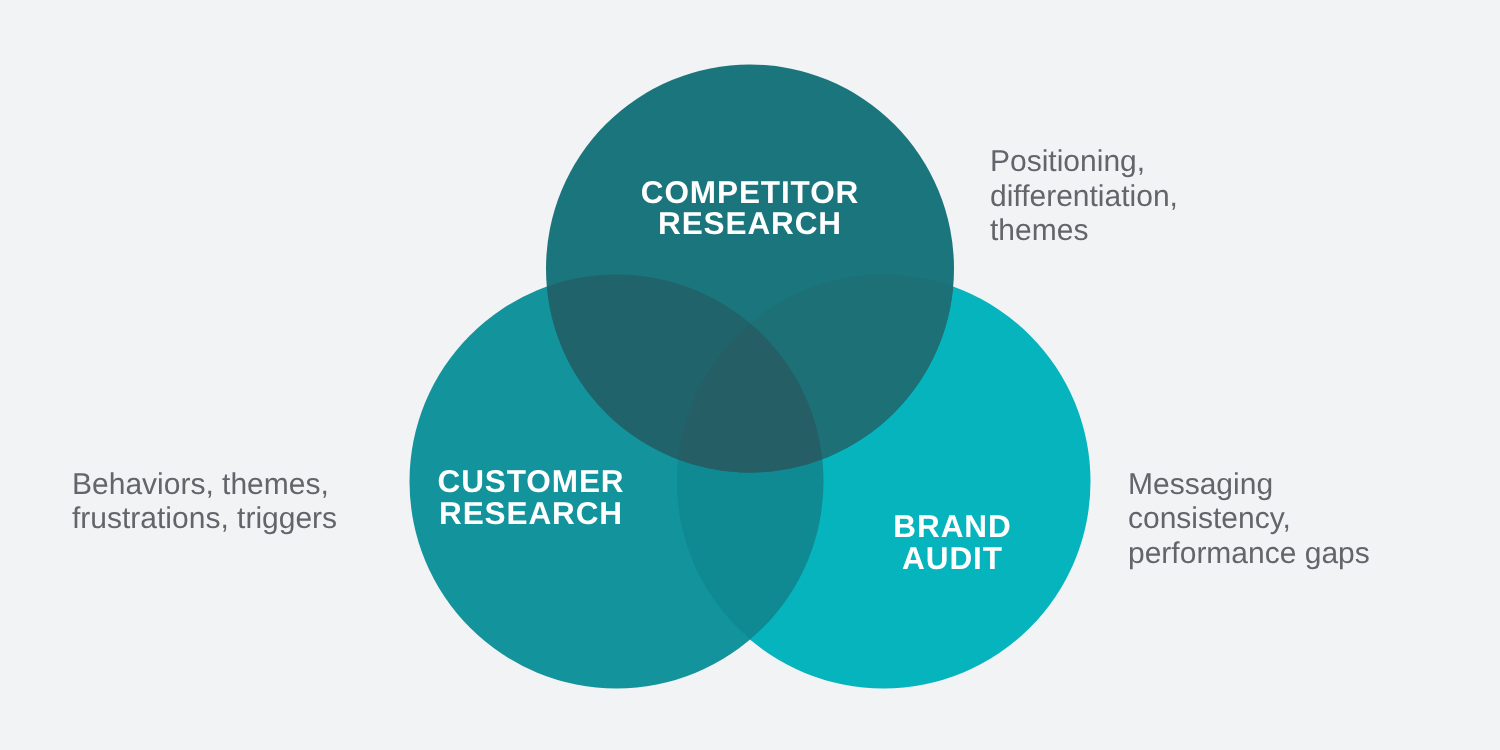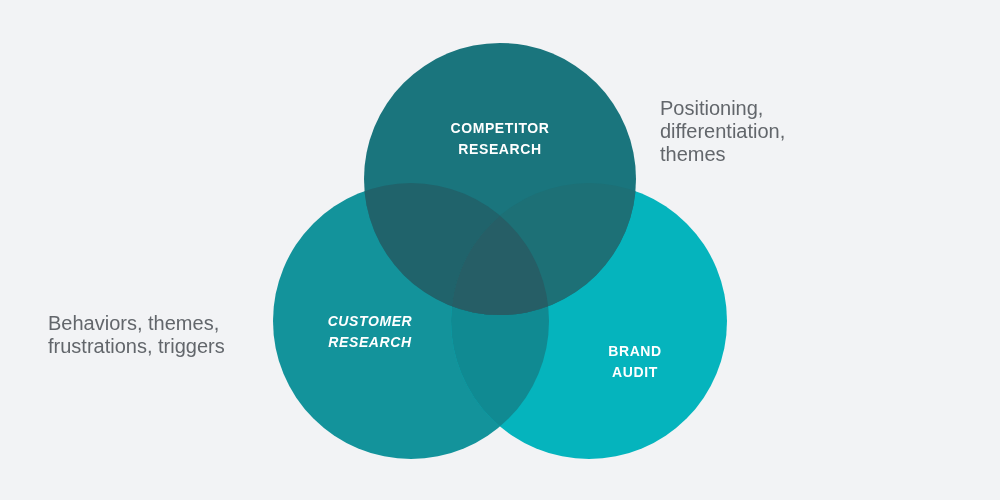--- a/index.html
+++ b/index.html
@@ -8,21 +8,21 @@
     width: 1000px;
     height: 500px;
     overflow: hidden;
     font-family: "Liberation Sans", sans-serif;
   }
   .stage svg { position: absolute; left: 0; top: 0; }
   .circle-label {
     position: absolute;
     color: #FFFFFF;
     font-weight: 700;
-    font-size: 14px;
+    font-size: 21px;
     line-height: 21px;
     letter-spacing: 0.6px;
     text-align: center;
     white-space: pre-line;
   }
   .annotation {
     position: absolute;
     color: #62666B;
     font-size: 20px;
     line-height: 23px;
@@ -58,24 +58,27 @@
 
     <circle clip-path="url(#cp-brand)" cx="500" cy="179" r="136" fill="#1D7076"></circle>
 
     <g clip-path="url(#cp-customer)">
       <circle clip-path="url(#cp-brand)" cx="500" cy="179" r="136" fill="#265E66"></circle>
     </g>
   </svg>
 
   <div class="circle-label" style="left:390px; top:118px; width:220px;">COMPETITOR
 RESEARCH</div>
-  <div class="circle-label" style="left:260px; top:311px; width:220px;font-style:italic;">CUSTOMER
+  <div class="circle-label" style="left:244px; top:311px; width:220px;">CUSTOMER
 RESEARCH</div>
   <div class="circle-label" style="left:525px; top:311px; width:220px;margin-top:30px;">BRAND
 AUDIT</div>
 
   <div class="annotation" style="left:660px; top:97px;">Positioning,
 differentiation,
 themes</div>
   <div class="annotation" style="left:48px; top:312px;">Behaviors, themes,
 frustrations, triggers</div>
+  <div class="annotation" style="left:752px; top:312px;">Messaging
+consistency,
+performance gaps</div>
 
 </div>
 
 </body></html>

